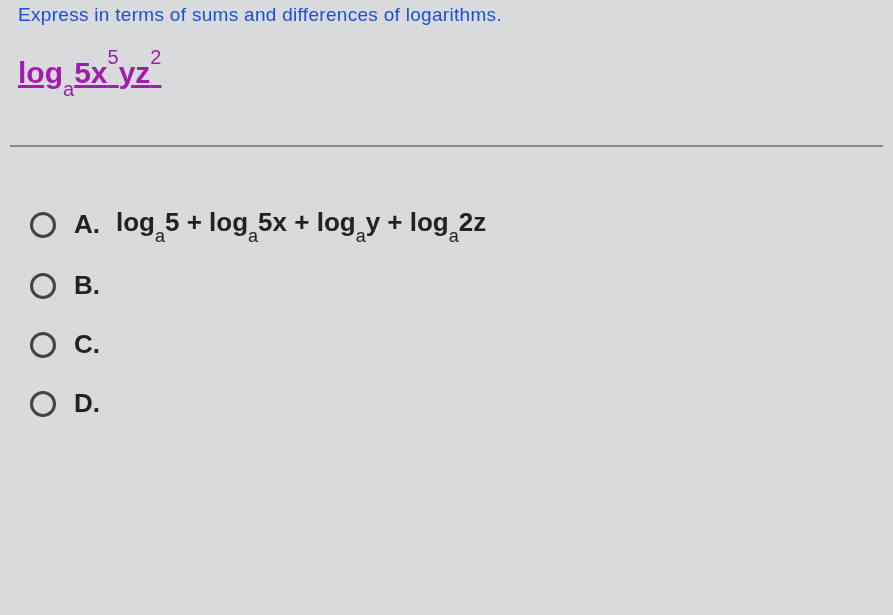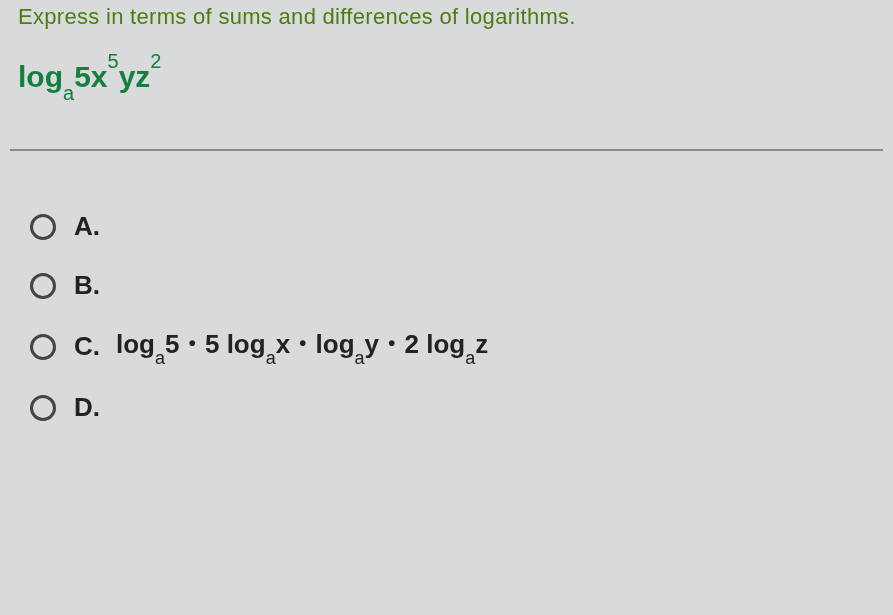--- a/index.html
+++ b/index.html
@@ -11,30 +11,31 @@
       width: 893px;
       height: 615px;
       background: #d8dadb;
       font-family: Arial, Helvetica, sans-serif;
       color: #2a2a2a;
       padding: 0;
       overflow: hidden;
       position: relative;
     }
     .question-text {
-      font-size: 22px;
+      font-size: 19px;
       padding: 4px 18px 8px 18px;
-      color: #4d7c0f;
+      color: #1d4ed8;
       letter-spacing: 0.3px;
     }
     .expression {
       font-size: 30px;
       padding: 20px 18px 30px 18px;
       font-weight: bold;
-      color: #15803d;
+      color: #a21caf;
+      text-decoration: underline;
     }
     .expression .sub {
       font-size: 20px;
       vertical-align: sub;
       position: relative;
       top: 6px;
       font-weight: normal;
     }
     .expression .sup {
       font-size: 20px;
@@ -96,27 +97,27 @@
 <div class="question-text">Express in terms of sums and differences of logarithms.</div>
 
 <div class="expression">log<span class="sub">a</span>5x<span class="sup">5</span>yz<span class="sup">2</span></div>
 
 <hr class="divider">
 
 <div class="options">
   <div class="option">
     <div class="radio"></div>
     <div class="option-label">A.</div>
+    <div class="option-expr">log<span class="subA">a</span>5 + log<span class="subA">a</span>5x + log<span class="subA">a</span>y + log<span class="subA">a</span>2z</div>
   </div>
   <div class="option">
     <div class="radio"></div>
     <div class="option-label">B.</div>
   </div>
   <div class="option">
     <div class="radio"></div>
     <div class="option-label">C.</div>
-    <div class="option-expr">log<span class="subA">a</span>5 <span class="dot">•</span> 5 log<span class="subA">a</span>x <span class="dot">•</span> log<span class="subA">a</span>y <span class="dot">•</span> 2 log<span class="subA">a</span>z</div>
   </div>
   <div class="option">
     <div class="radio"></div>
     <div class="option-label">D.</div>
   </div>
 </div>
 
 </body></html>

